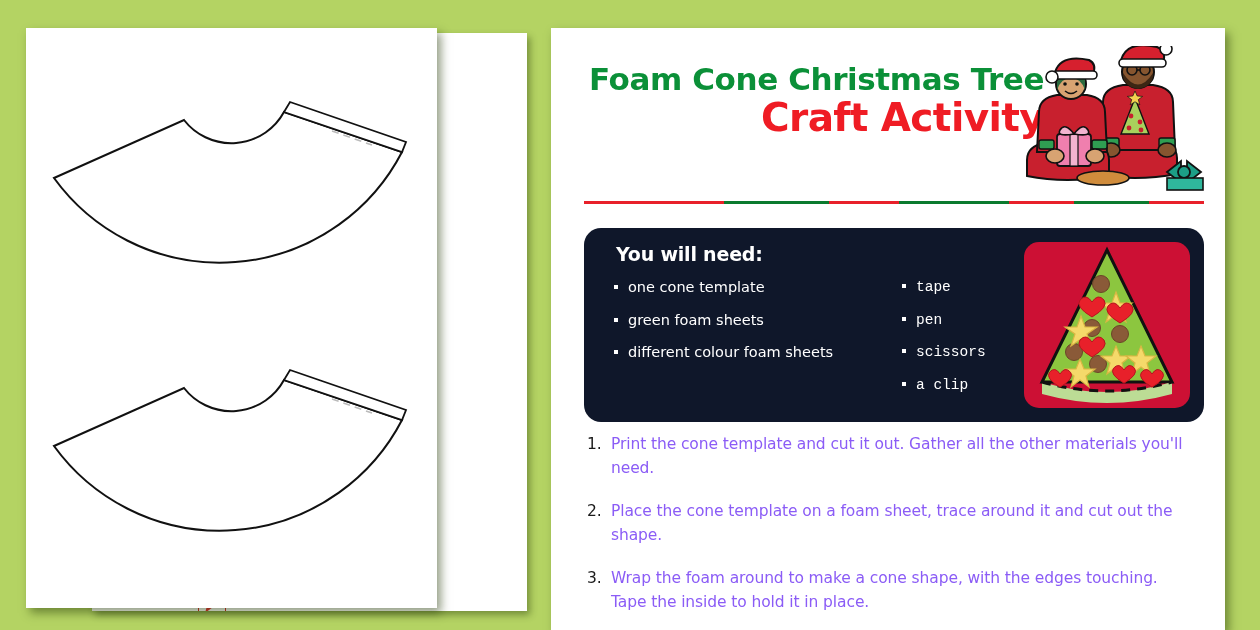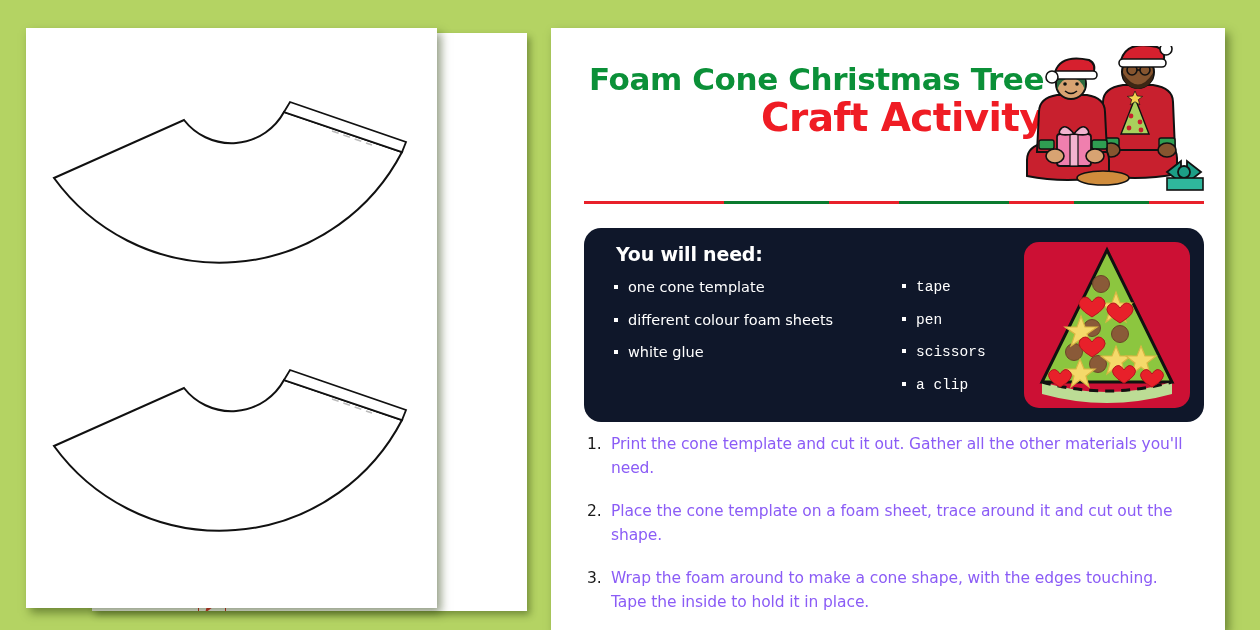--- a/index.html
+++ b/index.html
@@ -426,25 +426,25 @@
       <div class="needs-title">You will need:</div>
 
       <div class="needs-cols">
         <div class="needs-col c1">
           <div class="need-item">
             <span class="need-bullet"></span>
             <span>one cone template</span>
           </div>
           <div class="need-item">
             <span class="need-bullet"></span>
+            <span>green foam sheets</span>
+          </div>
+          <div class="need-item">
+            <span class="need-bullet"></span>
             <span>different colour foam sheets</span>
-          </div>
-          <div class="need-item">
-            <span class="need-bullet"></span>
-            <span>white glue</span>
           </div>
         </div>
 
         <div class="needs-col c2">
           <div class="need-item">
             <span class="need-bullet"></span>
             <span>tape</span>
           </div>
           <div class="need-item">
             <span class="need-bullet"></span>

